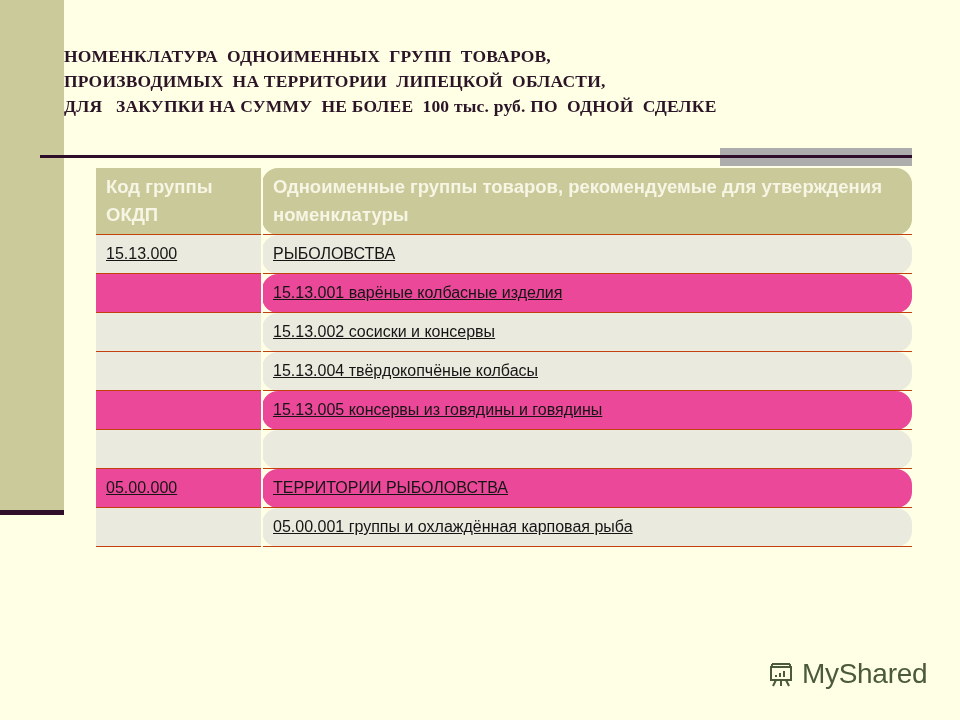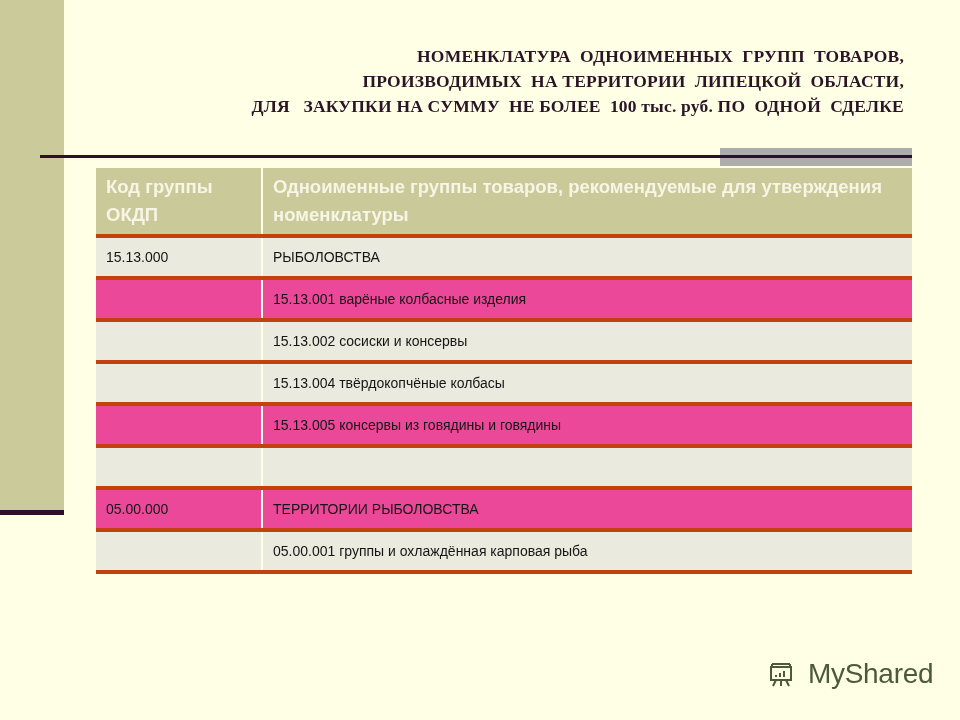--- a/index.html
+++ b/index.html
@@ -11,61 +11,60 @@
   .left-bar {
     position:absolute; left:0; top:0; width:64px; height:510px;
     background:#CBCA9A;
   }
   .left-bar-line {
     position:absolute; left:0; top:510px; width:64px; height:5px;
     background:#2E0E2A;
   }
   .title {
     position:absolute; left:64px; top:44px; width:824px;
-    text-align:right;
+    text-align:left;
     font-family:"Liberation Serif", serif;
     font-weight:bold; font-size:17.5px; line-height:25px;
     color:#2A1426;
     letter-spacing:0.2px;
-    margin-left:16px;
   }
   .title div { white-space:pre; }
   .title-rule {
     position:absolute; left:40px; top:155px; width:872px; height:3px;
     background:#2E0E2A;
   }
   .title-rule-accent {
     position:absolute; left:720px; top:148px; width:192px; height:18px;
     background:#ADADAD;
   }
   .title-rule-accent::after {
     content:""; position:absolute; left:0; top:7px; width:100%; height:3px; background:#2E0E2A;
   }
   table {
     position:absolute; left:96px; top:168px; width:816px;
     border-collapse:collapse;
   }
   th, td {
     padding:0 10px; text-align:left; vertical-align:middle;
     border-right:2px solid #FFFFE5;
-    border-bottom:4px solid #c2410c;
+    border-bottom:1px solid #c2410c;
   }
-  th:last-child, td:last-child { border-right:none; }
+  th:last-child, td:last-child { border-right:none;border-radius:16px; }
   th {
     background:#C9C99A; color:#F7F5E4;
     font-size:18.5px; font-weight:bold; line-height:28px;
     height:66px;
   }
-  td { font-size:14px; color:#151515; height:38px; }
+  td { font-size:16px; color:#151515; height:38px;text-decoration:underline; }
   tr.odd td { background:#EAEADF; }
   tr.even td { background:#ec4899; }
   col.c1 { width:166px; }
   .watermark {
     position:absolute; left:766px; top:656px; height:36px;
-    display:flex; align-items:center; gap:12px;
+    display:flex; align-items:center; gap:6px;
     color:#4A5A3A;
   }
   .watermark span { font-size:28px; letter-spacing:-0.3px; }
 </style>
 </head>
 <body>
 
 <div class="left-bar"></div>
 <div class="left-bar-line"></div>
 

